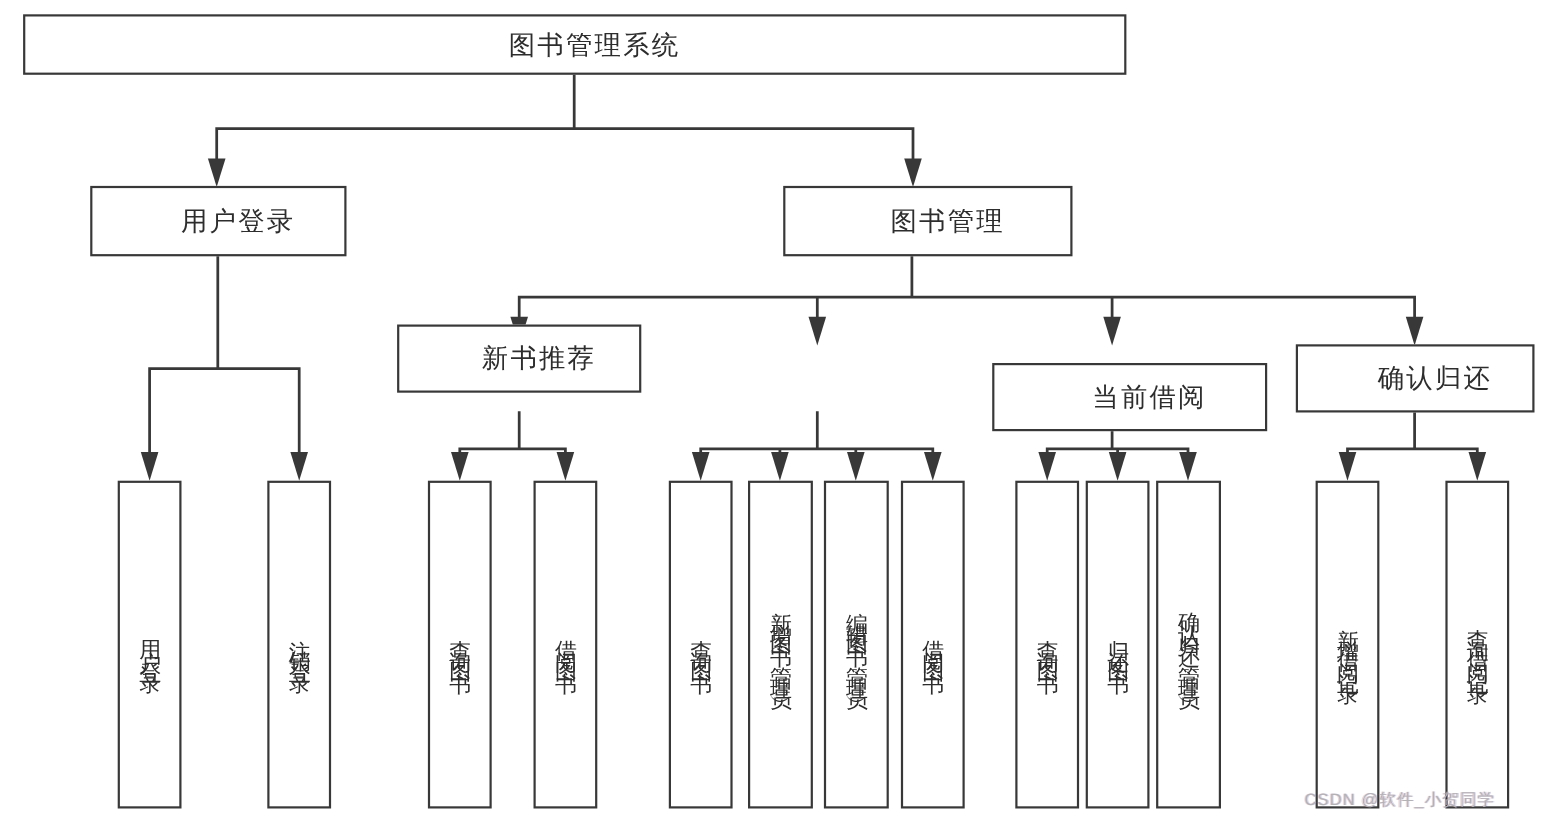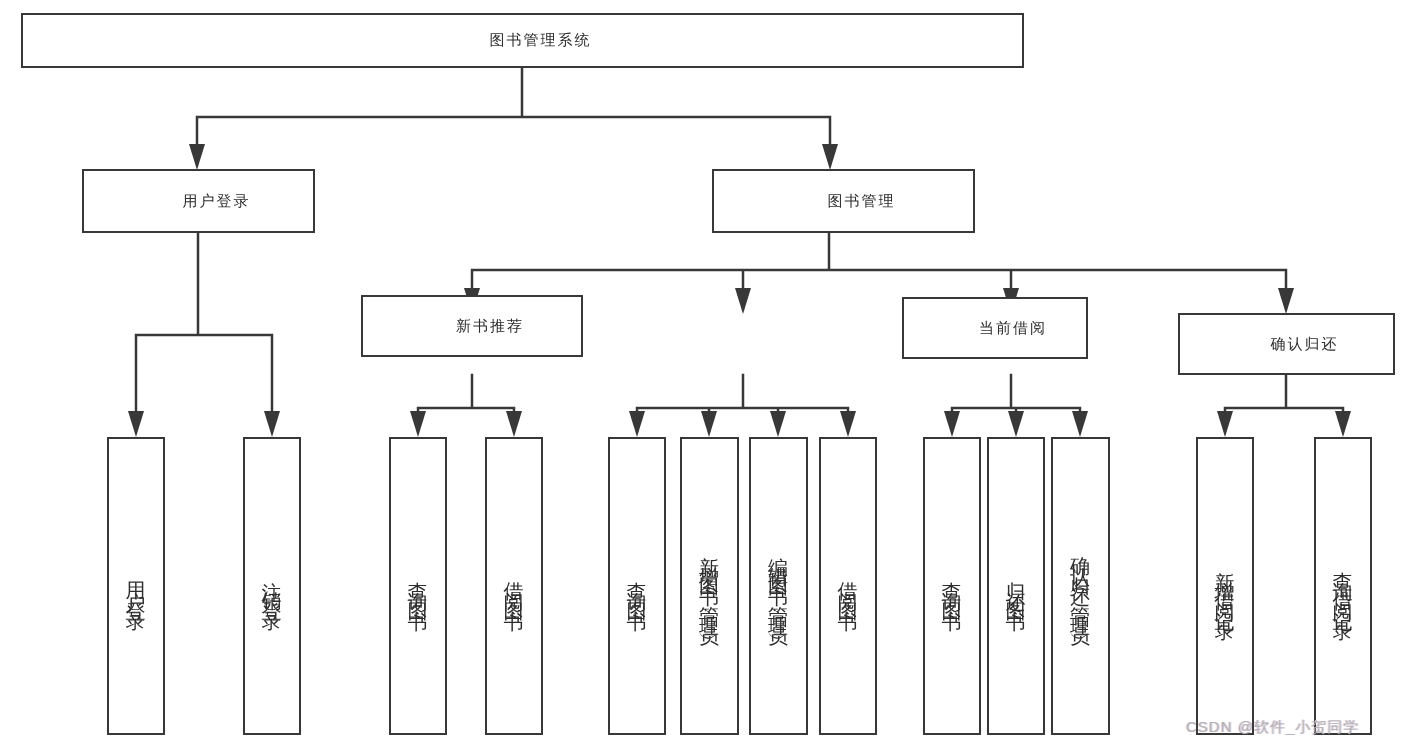--- a/index.html
+++ b/index.html
@@ -12,21 +12,21 @@
   }
   .wires{position:absolute;left:0;top:0;width:1405px;height:747px;}
   .node{
     position:absolute;
     box-sizing:border-box;
     border:2.5px solid #383838;
     background:#ffffff;
     display:flex;align-items:center;justify-content:center;
     color:#2d2d2d;
   }
-  .h-node{font-size:15px;letter-spacing:2px;white-space:nowrap;padding-left:36px;}
+  .h-node{font-size:24px;letter-spacing:2px;white-space:nowrap;padding-left:36px;}
   .v-node{
     writing-mode:vertical-rl;
     font-size:20px;
     letter-spacing:10px;
     line-height:1;
   }
   .watermark{
     position:absolute;
     left:1186px;top:718px;
     font-size:15px;
@@ -87,21 +87,21 @@
       <path d="M1335 411 L1351 411 L1343 437 Z"></path>
     </g>
   </svg>
 
   <div class="node h-node" style="left:21px;top:13px;width:1003px;height:55px">图书管理系统</div>
 
   <div class="node h-node" style="left:82px;top:169px;width:233px;height:64px">用户登录</div>
   <div class="node h-node" style="left:712px;top:169px;width:263px;height:64px">图书管理</div>
 
   <div class="node h-node" style="left:361px;top:295px;width:222px;height:62px">新书推荐</div>
-  <div class="node h-node" style="left:902px;top:297px;width:186px;height:62px">当前借阅</div>
+  <div class="node h-node" style="left:902px;top:330px;width:250px;height:62px">当前借阅</div>
   <div class="node h-node" style="left:1178px;top:313px;width:217px;height:62px">确认归还</div>
 
   <div class="node v-node" style="left:107px;top:437px;width:58px;height:298px">用户登录</div>
   <div class="node v-node" style="left:243px;top:437px;width:58px;height:298px">注销登录</div>
 
   <div class="node v-node" style="left:389px;top:437px;width:58px;height:298px">查询图书</div>
   <div class="node v-node" style="left:485px;top:437px;width:58px;height:298px">借阅图书</div>
 
   <div class="node v-node" style="left:608px;top:437px;width:58px;height:298px">查询图书</div>
   <div class="node v-node" style="left:680px;top:437px;width:59px;height:298px">新增图书（管理员）</div>

